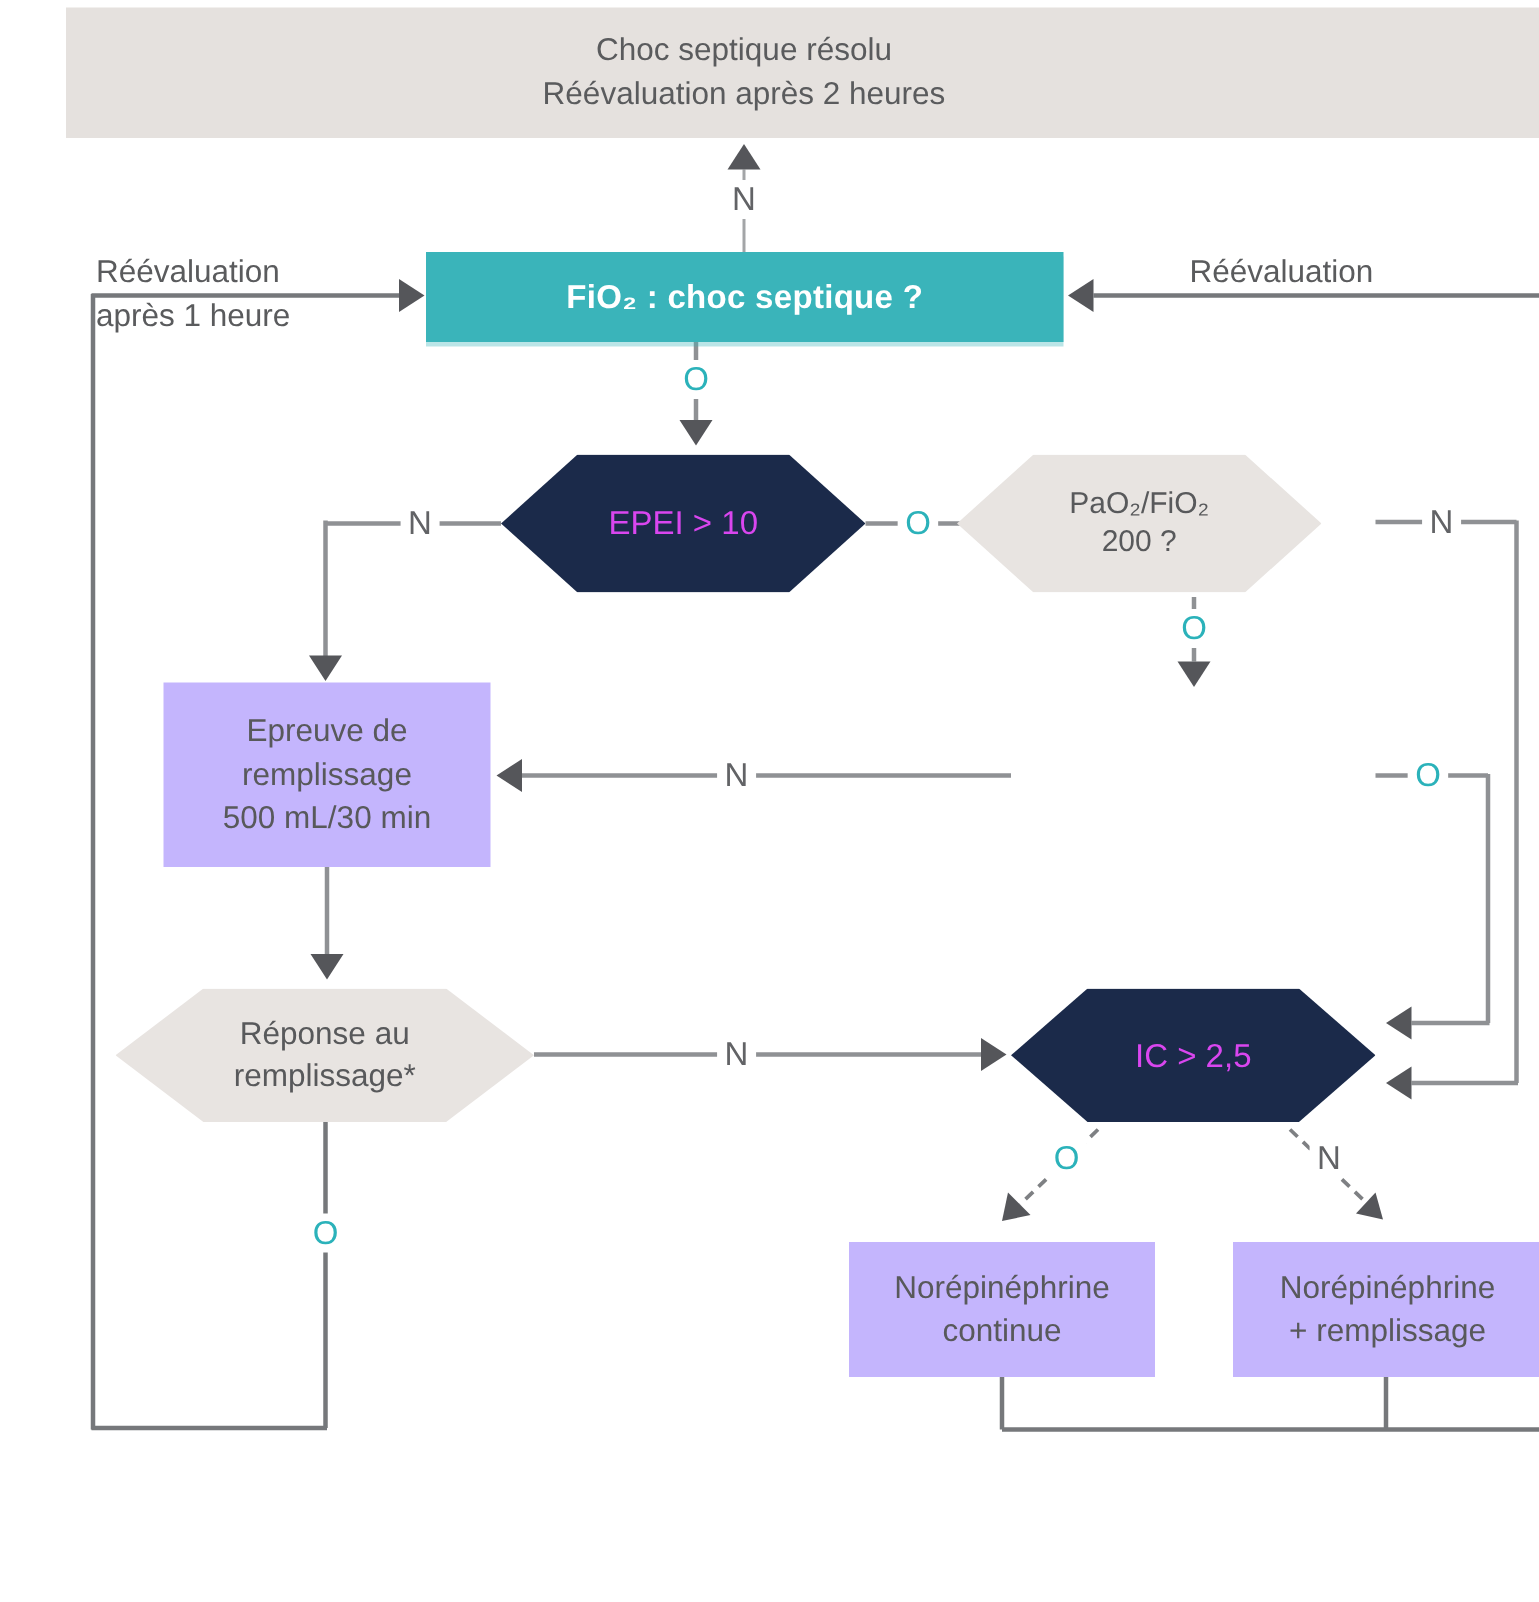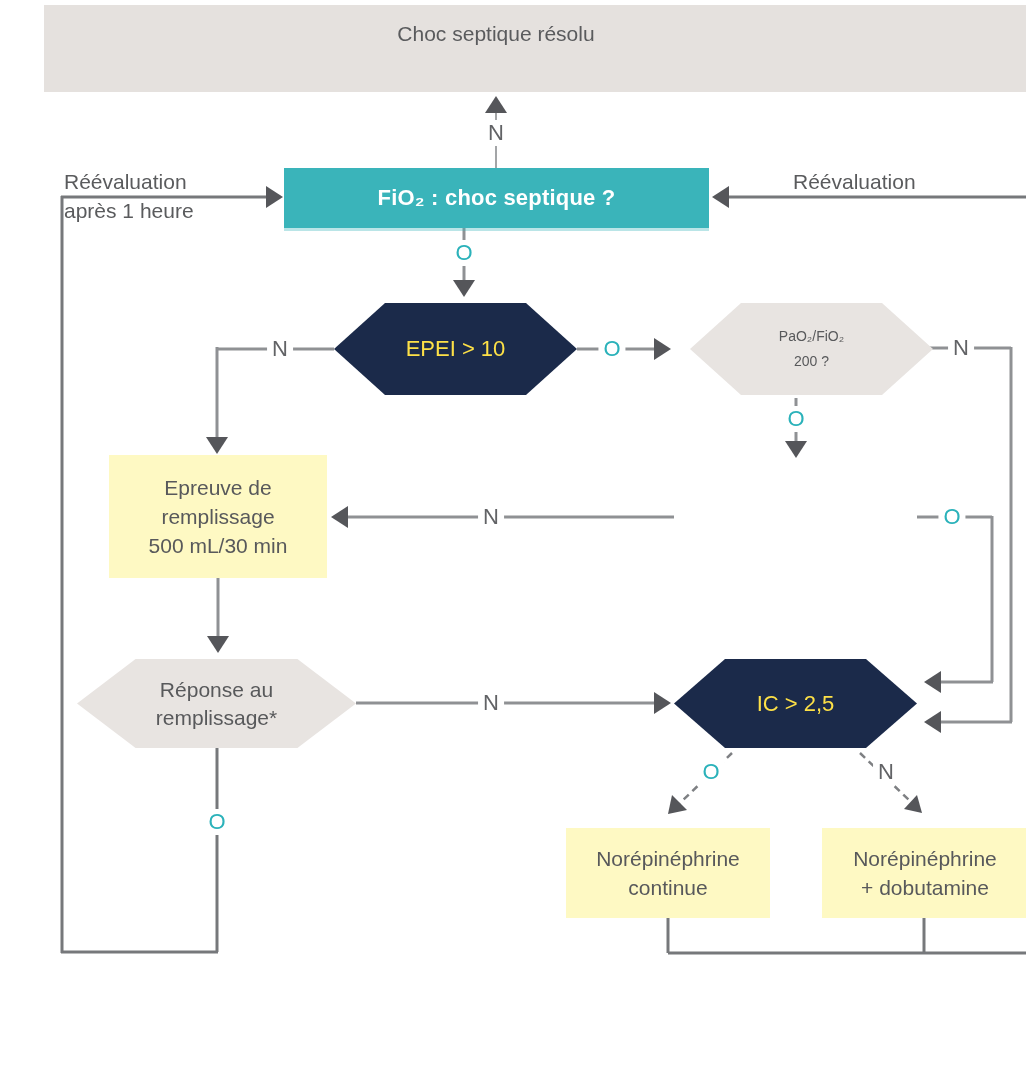--- a/index.html
+++ b/index.html
@@ -14,30 +14,30 @@
   .banner-text{position:absolute;left:0;top:14px;width:904px;text-align:center;
     font-size:21px;line-height:29px;color:#5a5b5d;}
   .banner-text span{display:block;}
 
   .start-box{position:absolute;left:240px;top:168px;width:425px;height:60px;background:#3ab4ba;
     display:flex;align-items:center;justify-content:center;box-shadow:0 3px 0 rgba(58,180,186,.35);}
   .start-box span{color:#ffffff;font-size:22px;font-weight:bold;letter-spacing:.2px;}
 
   .hex{position:absolute;display:flex;align-items:center;justify-content:center;text-align:center;
     clip-path:polygon(0 50%,21% 0,79% 0,100% 50%,79% 100%,21% 100%);}
-  .hex.navy{background:#1b2a4a;color:#fde047;font-size:22px;}
+  .hex.navy{background:#1b2a4a;color:#d946ef;font-size:22px;}
   .hex.lite{background:#e8e4e1;color:#58595b;}
   .hex-epei10{left:290px;top:303px;width:243px;height:92px;}
-  .hex-pao2{left:646px;top:303px;width:243px;height:92px;font-size:14px;line-height:25px;}
+  .hex-pao2{left:594px;top:303px;width:243px;height:92px;font-size:20px;line-height:25px;}
   .hex-epei14{left:630px;top:472px;width:243px;height:91px;}
   .hex-reponse{left:33px;top:659px;width:279px;height:89px;font-size:21px;line-height:28px;}
   .hex-ic{left:630px;top:659px;width:243px;height:89px;}
   .hex .stack span{display:block;}
 
-  .gbox{position:absolute;background:#fef9c3;display:flex;flex-direction:column;
+  .gbox{position:absolute;background:#c4b5fd;display:flex;flex-direction:column;
     align-items:center;justify-content:center;text-align:center;font-size:21px;line-height:29px;}
   .gbox span{display:block;}
   .box-epreuve{left:65px;top:455px;width:218px;height:123px;}
   .box-norepi-a{left:522px;top:828px;width:204px;height:90px;}
   .box-norepi-b{left:778px;top:828px;width:206px;height:90px;}
 
   .loop-label{position:absolute;width:192px;font-size:21px;line-height:29px;color:#5a5b5d;}
   .loop-label span{display:block;}
   .loop-left{left:20px;top:167px;}
   .loop-right{left:749px;top:167px;}
@@ -108,20 +108,21 @@
     <polygon points="878,813 860,809 873,795" fill="#55565a"></polygon>
 
     <line x1="624" y1="918" x2="624" y2="953" stroke="#76787b" stroke-width="3"></line>
     <line x1="880" y1="918" x2="880" y2="953" stroke="#76787b" stroke-width="3"></line>
     <line x1="624" y1="953" x2="1012" y2="953" stroke="#76787b" stroke-width="3"></line>
   </svg>
 
   <div class="banner">
     <div class="banner-text">
       <span>Choc septique résolu</span>
+      <span>Réévaluation après 2 heures</span>
     </div>
   </div>
 
   <div class="start-box">
     <span>FiO₂ : choc septique ?</span>
   </div>
 
   <div class="loop-label loop-left">
     <span>Réévaluation</span>
     <span>après 1 heure</span>
@@ -153,21 +154,21 @@
     <span>Epreuve de</span>
     <span>remplissage</span>
     <span>500 mL/30 min</span>
   </div>
   <div class="gbox box-norepi-a">
     <span>Norépinéphrine</span>
     <span>continue</span>
   </div>
   <div class="gbox box-norepi-b">
     <span>Norépinéphrine</span>
-    <span>+ dobutamine</span>
+    <span>+ remplissage</span>
   </div>
 
   <div class="blabel no" style="left:452px;top:133px;">N</div>
   <div class="blabel yes" style="left:420px;top:253px;">O</div>
   <div class="blabel no" style="left:236px;top:349px;">N</div>
   <div class="blabel yes" style="left:568px;top:349px;">O</div>
   <div class="blabel no" style="left:917px;top:348px;">N</div>
   <div class="blabel yes" style="left:752px;top:419px;">O</div>
   <div class="blabel no" style="left:447px;top:517px;">N</div>
   <div class="blabel yes" style="left:908px;top:517px;">O</div>

